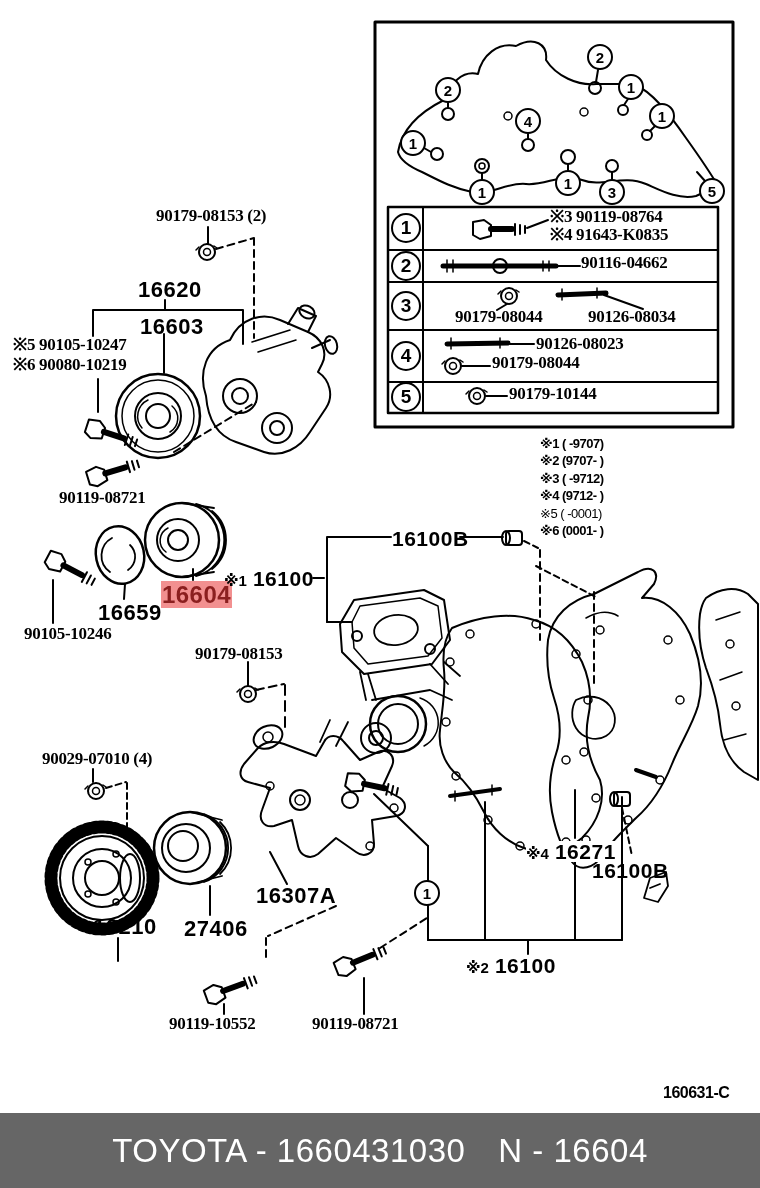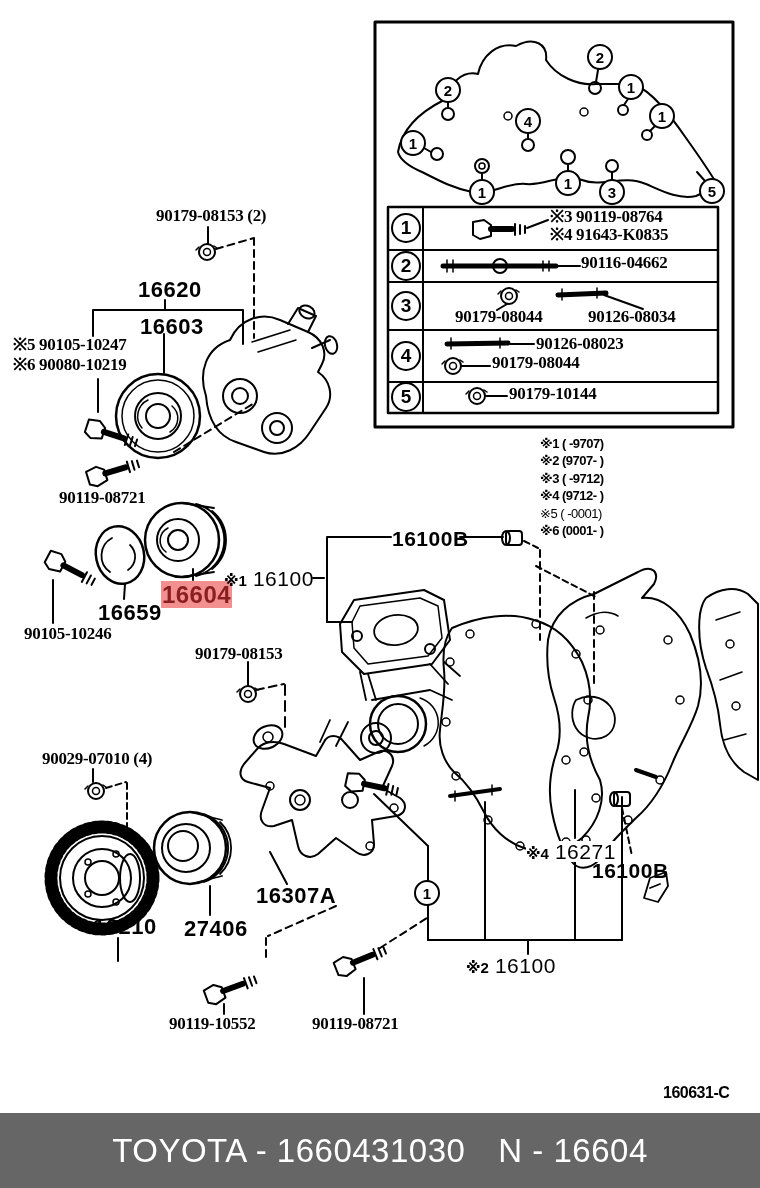--- a/index.html
+++ b/index.html
@@ -6,21 +6,21 @@
   .page{position:relative;width:760px;height:1188px;background:#fff;overflow:hidden;
         font-family:"Liberation Sans","DejaVu Sans",sans-serif;color:#000;}
   svg.art{position:absolute;left:0;top:0;}
   .lbl{position:absolute;font-weight:bold;white-space:pre;line-height:1;color:#000;}
   .pn{font-size:17px;letter-spacing:-0.3px;font-family:Liberation Serif, serif;}
   .big{font-size:22px;letter-spacing:0.5px;}
   .med{font-size:21px;letter-spacing:0.5px;}
   .note-line{font-size:13px;letter-spacing:-0.5px;line-height:17.4px;}
   .grp{display:flex;align-items:baseline;gap:6px;}
   .grp .pre{font-size:15px;font-weight:bold;}
-  .grp .num{font-size:21px;font-weight:normal;letter-spacing:0.5px;}
+  .grp .num{font-size:21px;font-weight:bold;letter-spacing:0.5px;}
   .co{position:absolute;border:2.5px solid #000;border-radius:50%;background:#fff;
       display:flex;align-items:center;justify-content:center;font-weight:bold;box-sizing:border-box;}
   .co.sm{width:26px;height:26px;font-size:15px;}
   .co.tb{width:30px;height:30px;font-size:19px;}
   .hl{position:absolute;left:161px;top:581px;width:71px;height:27px;
       background:var(--hl-bg,#F29090);display:flex;align-items:center;justify-content:center;text-align:center;}
   .hl span{font-size:24px;font-weight:bold;color:var(--hl-fg,#8B1F1F);letter-spacing:0.5px;}
   .doc{position:absolute;left:663px;top:1084px;font-size:16px;font-weight:bold;letter-spacing:-0.5px;}
   .footer{position:absolute;left:0;top:1113px;width:760px;height:75px;background:var(--ft-bg,#666666);
           display:flex;align-items:center;justify-content:center;gap:33px;}

